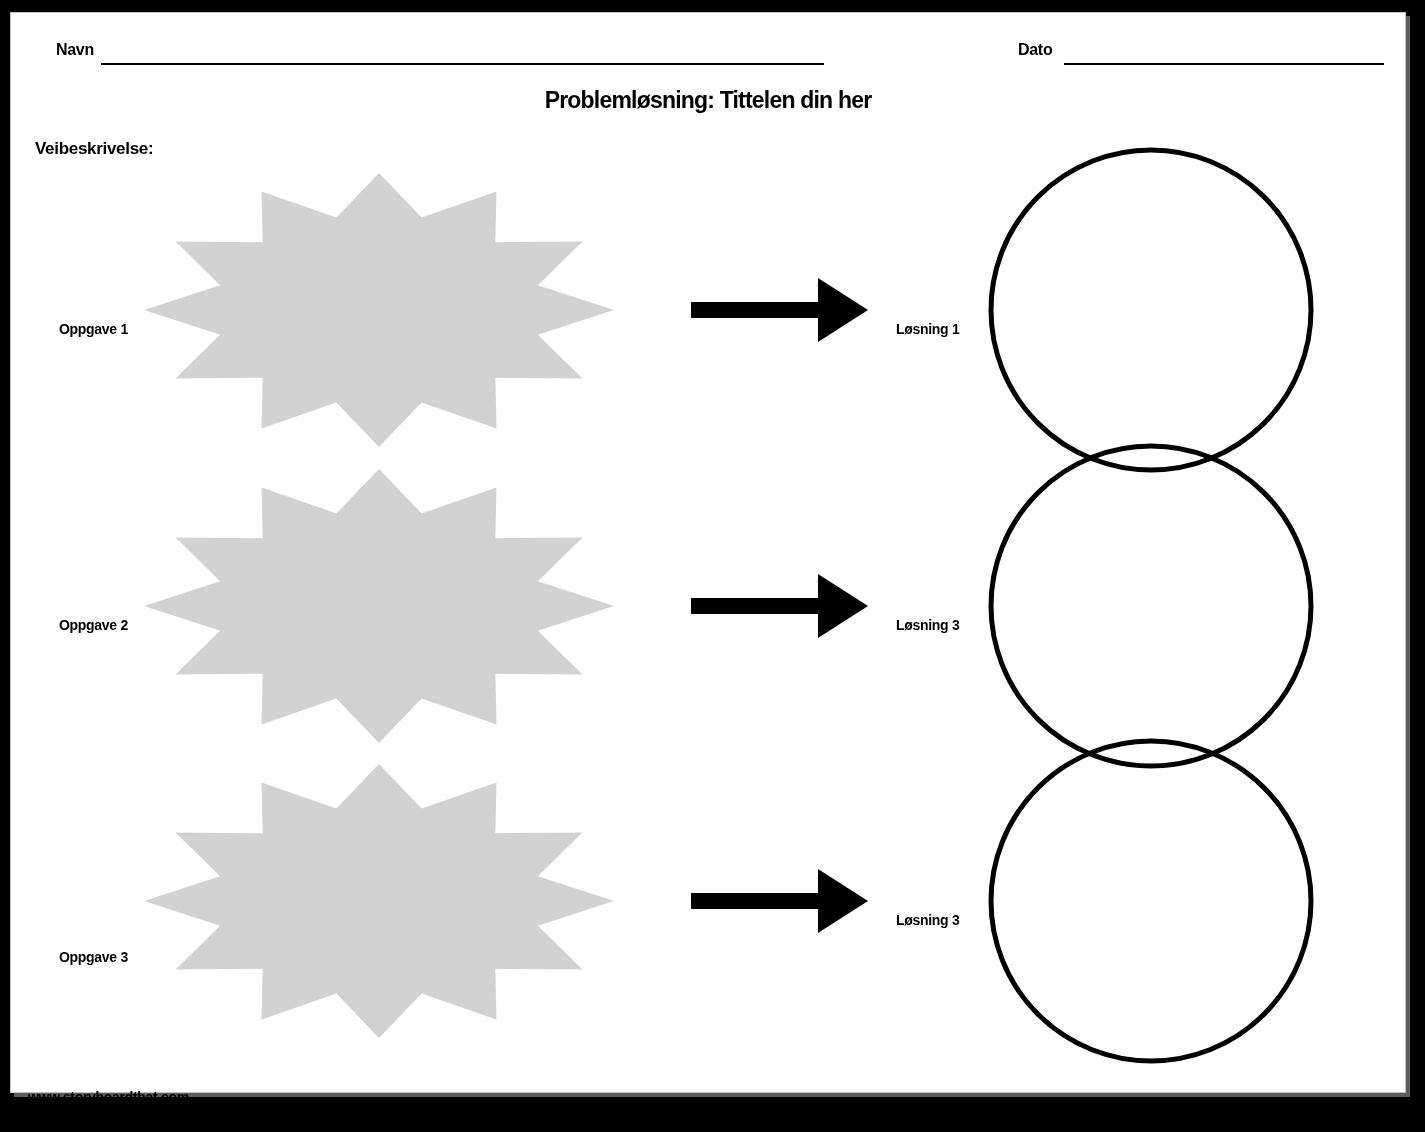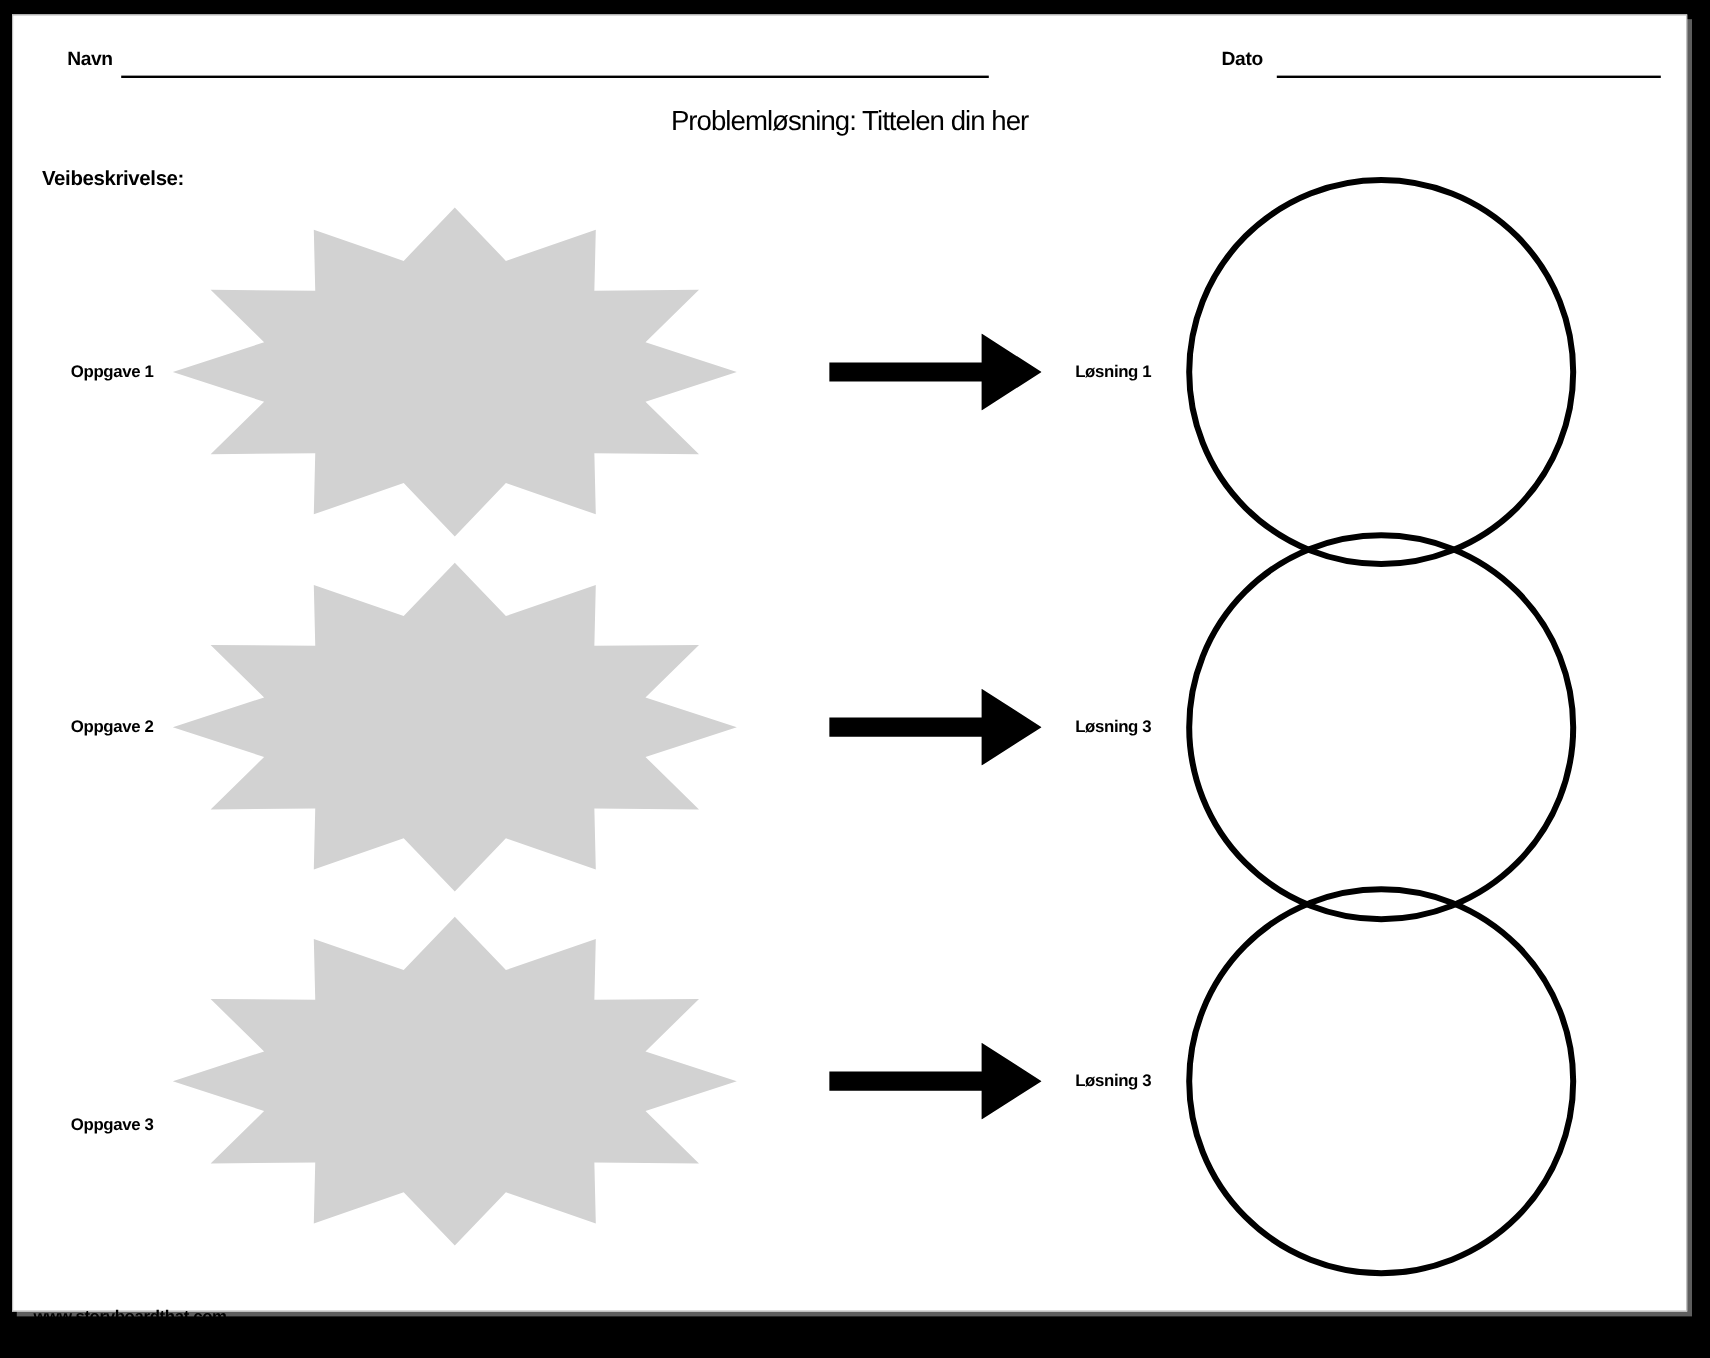--- a/index.html
+++ b/index.html
@@ -21,25 +21,25 @@
   .abs { position:absolute; }
   .lbl { font-weight:bold; letter-spacing:-0.3px; white-space:nowrap; }
 
   .name-label  { left:45px;  top:28px; font-size:16px; }
   .name-line   { left:90px;  top:32px; width:723px; height:20px; border-bottom:2px solid #000; }
   .date-label  { left:1007px; top:28px; font-size:16px; }
   .date-line   { left:1053px; top:32px; width:320px; height:20px; border-bottom:2px solid #000; }
 
   .title {
     left:0; top:74px; width:100%;
-    text-align:center; font-size:23px; font-weight:normal; letter-spacing:-0.8px;
+    text-align:center; font-size:23px; font-weight:bold; letter-spacing:-0.8px;
   }
   .directions { left:24px; top:126px; font-size:17px; }
 
-  .task-label, .solution-label { font-size:14px; }
+  .task-label, .solution-label { font-size:14px;margin-top:20px; }
   .task-1 { left:48px; top:288px; }
   .task-2 { left:48px; top:584px; }
   .task-3 { left:48px; top:916px; }
   .sol-1  { left:885px; top:288px; }
   .sol-2  { left:885px; top:584px; }
   .sol-3  { left:885px; top:879px; }
 
   .star   { width:480px; height:290px; }
   .star-1 { left:128px; top:152px; }
   .star-2 { left:128px; top:448px; }

